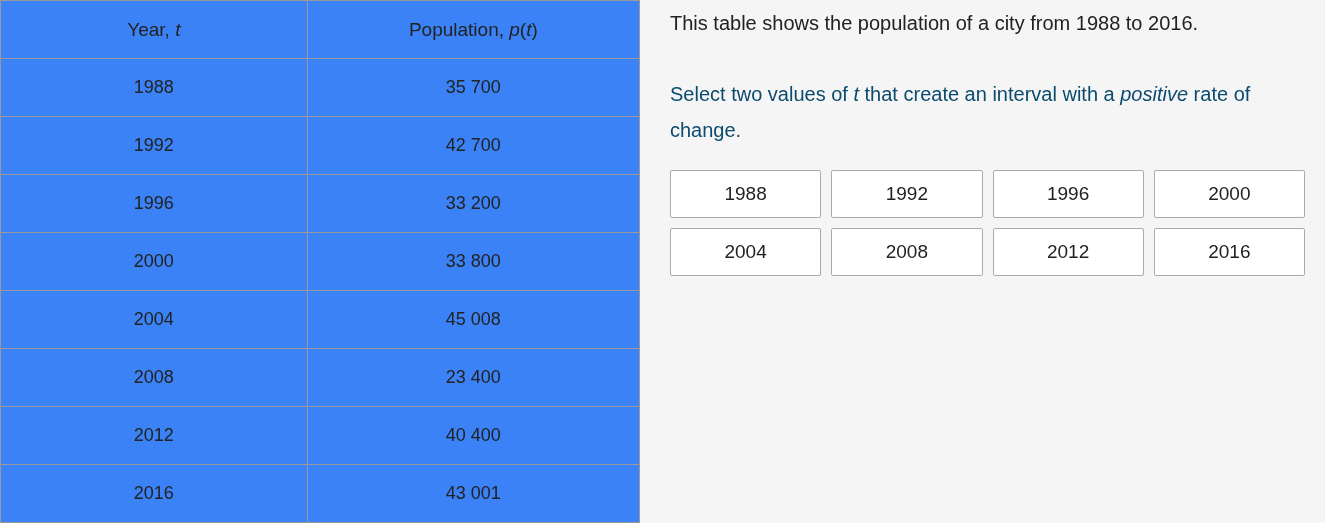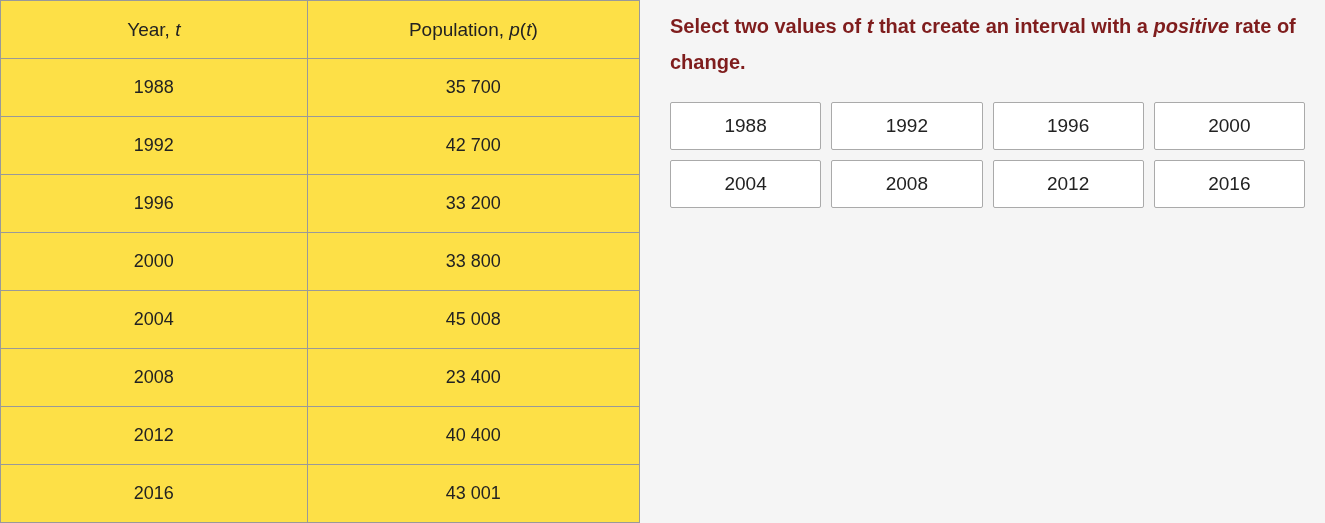--- a/index.html
+++ b/index.html
@@ -19,21 +19,21 @@
     .container {
       display: flex;
       width: 100%;
     }
     .table-section {
       flex: 0 0 640px;
     }
     table {
       border-collapse: collapse;
       width: 100%;
-      background: #fde047;
+      background: #3b82f6;
     }
     th, td {
       border: 1px solid #999;
       text-align: center;
       height: 58px;
       font-size: 18px;
       color: #222;
       font-weight: normal;
     }
     th {
@@ -50,24 +50,23 @@
       padding: 8px 20px 0 30px;
     }
     .intro {
       font-size: 20px;
       color: #222;
       margin-bottom: 38px;
       line-height: 1.5;
     }
     .prompt {
       font-size: 20px;
-      color: #7f1d1d;
+      color: #0c4a6e;
       line-height: 1.8;
       margin-bottom: 22px;
-      font-weight: bold;
     }
     .prompt .var {
       font-style: italic;
     }
     .prompt .positive {
       font-style: italic;
     }
     .options {
       display: grid;
       grid-template-columns: repeat(4, 1fr);
@@ -139,20 +138,21 @@
         </tr>
         <tr>
           <td>2016</td>
           <td>43 001</td>
         </tr>
       </tbody>
     </table>
   </div>
 
   <div class="right-section">
+    <p class="intro">This table shows the population of a city from 1988 to 2016.</p>
     <p class="prompt">
       <span>Select two values of </span><span class="var">t</span><span> that create an interval with a </span><span class="positive">positive</span><span> rate of change.</span>
     </p>
     <div class="options">
       <button class="option-btn">1988</button>
       <button class="option-btn">1992</button>
       <button class="option-btn">1996</button>
       <button class="option-btn">2000</button>
       <button class="option-btn">2004</button>
       <button class="option-btn">2008</button>

